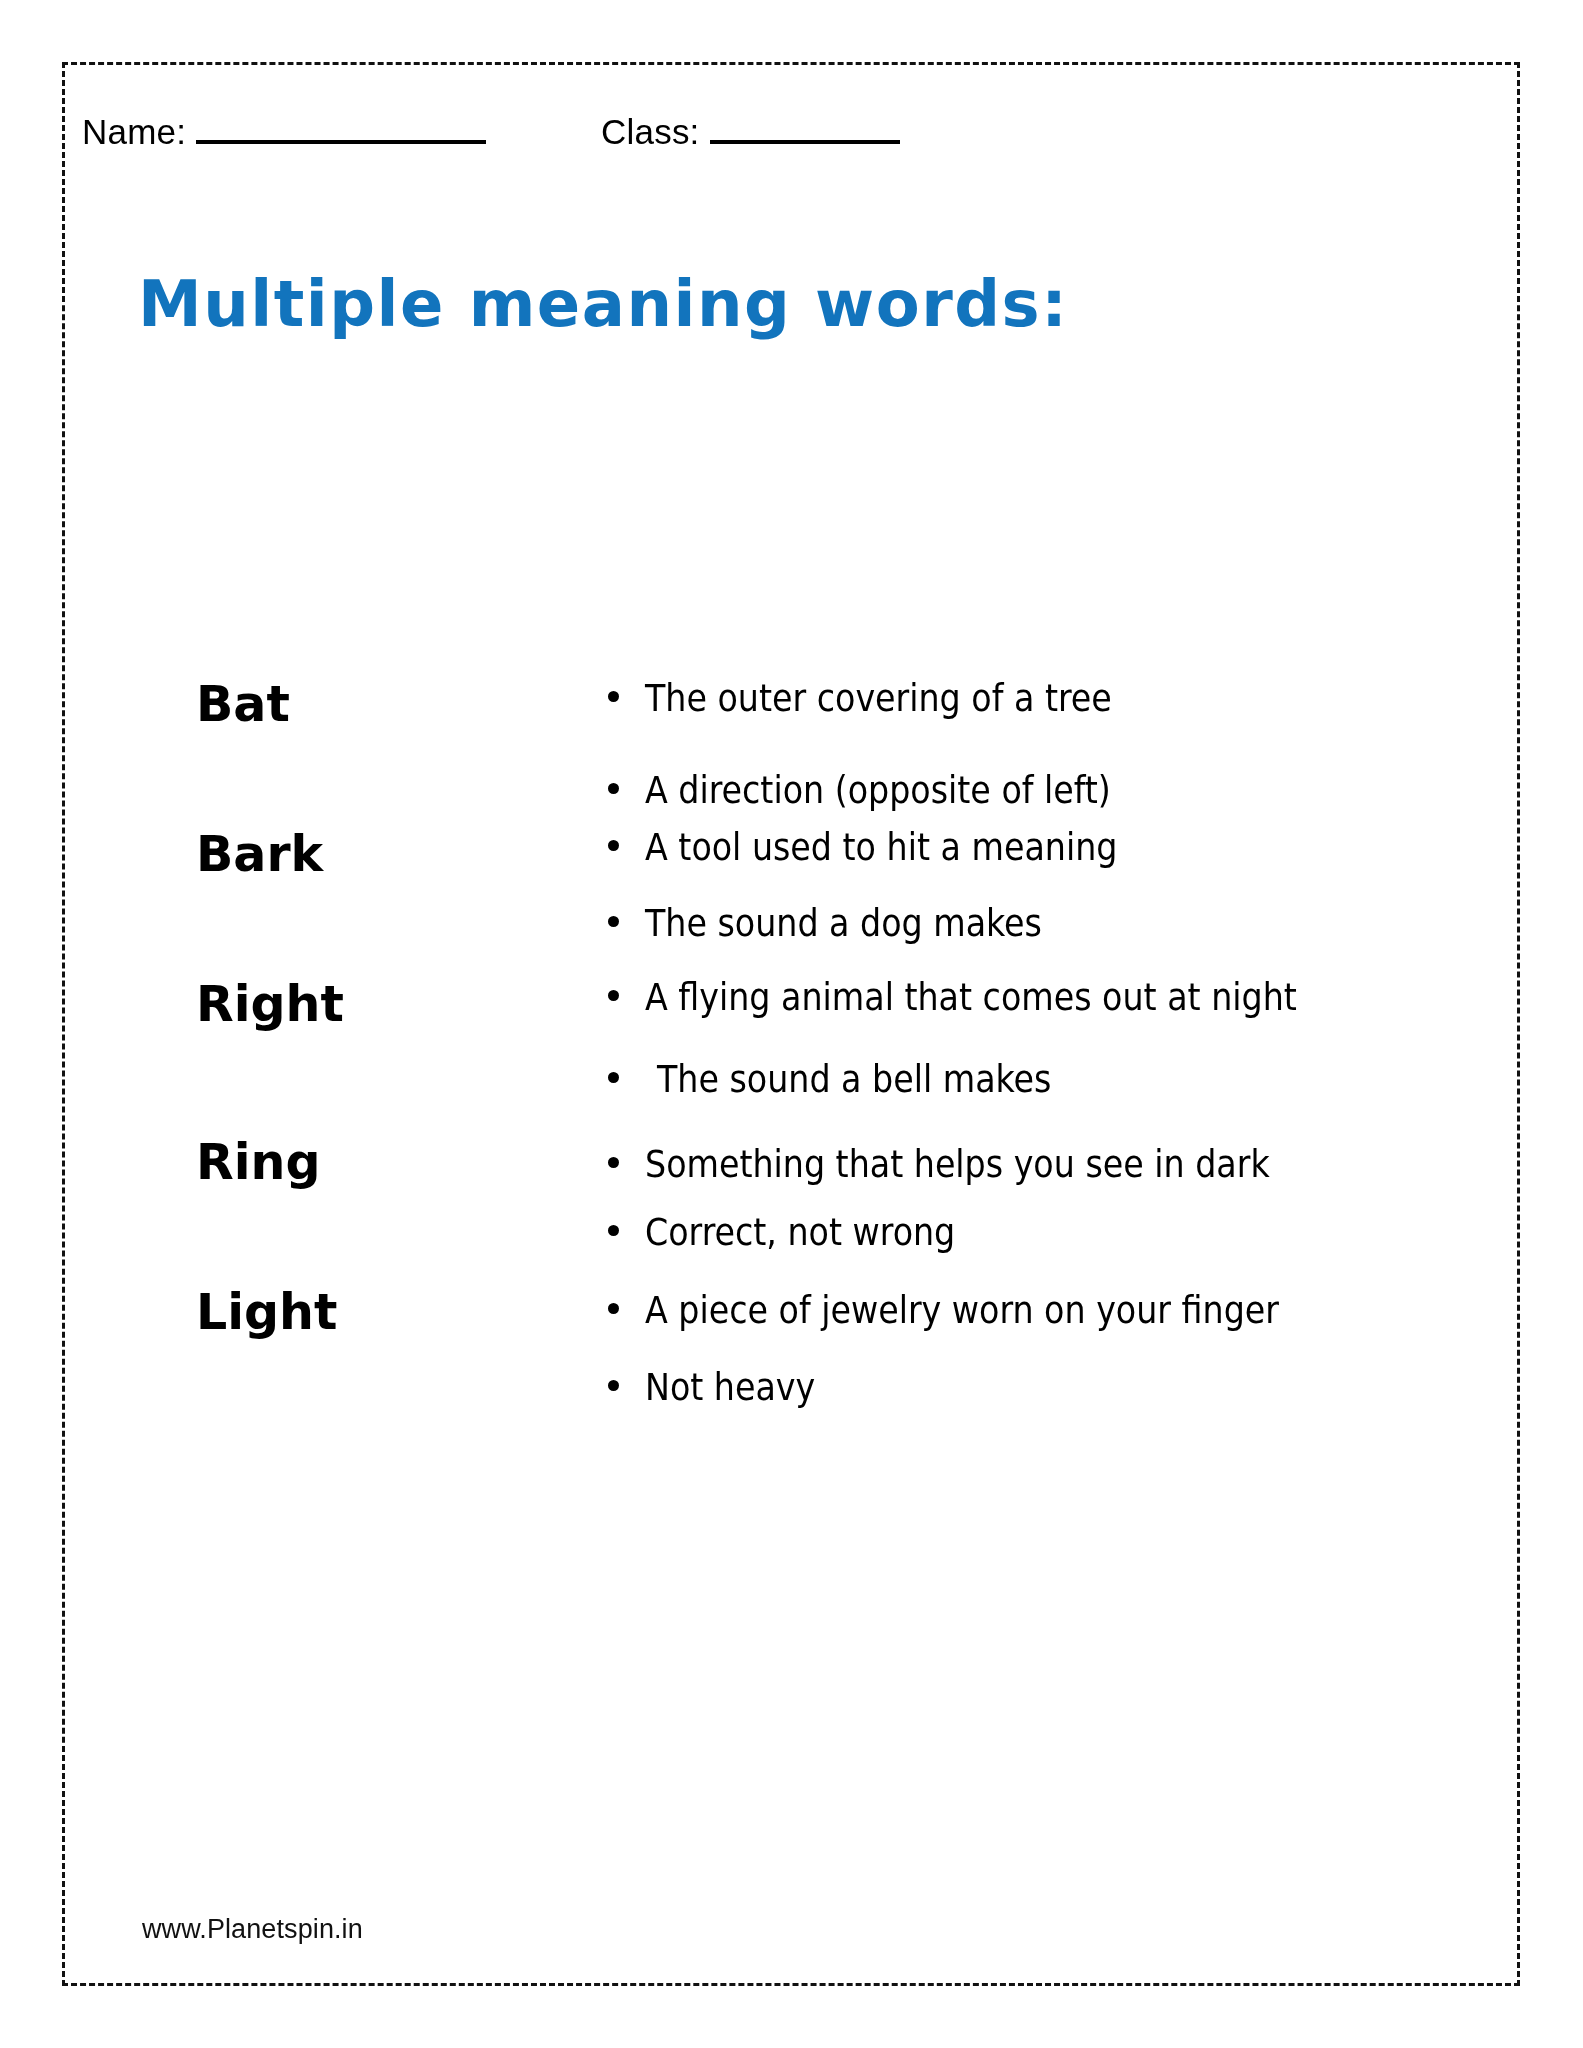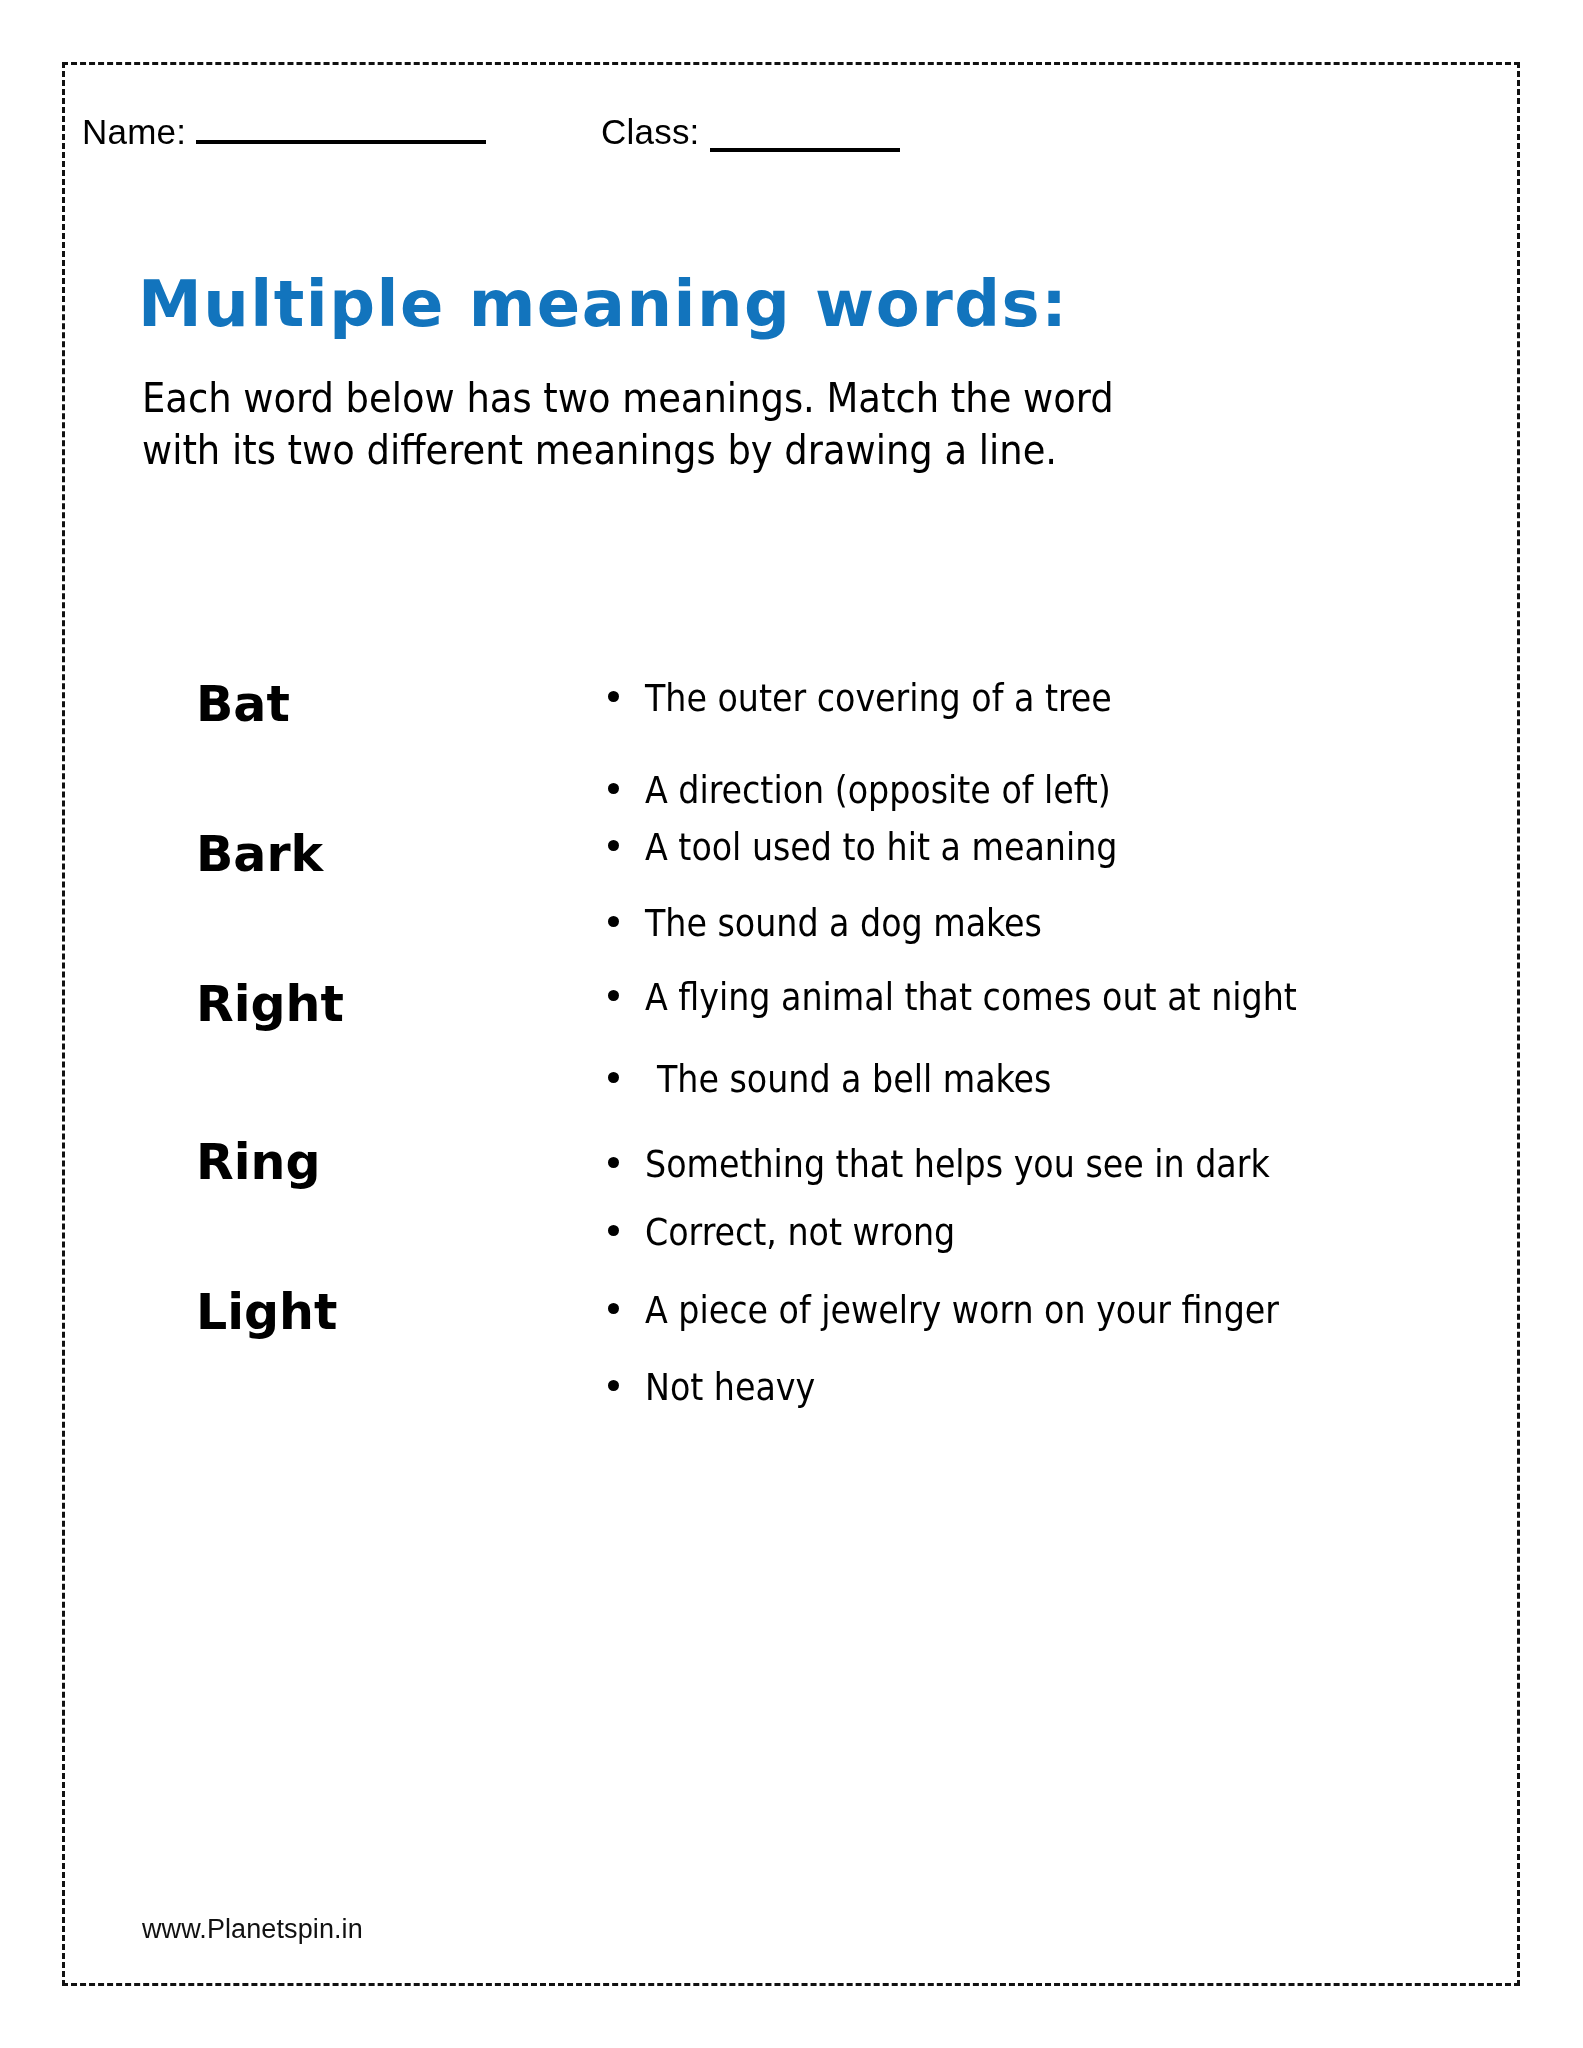--- a/index.html
+++ b/index.html
@@ -54,21 +54,21 @@
     letter-spacing: 0.2px;
   }
   .field-rule {
     display: inline-block;
     margin-left: 10px;
     border-bottom: 4px solid #000000;
     height: 28px;
   }
   .rule-name { width: 290px; }
   .rule-class { width: 190px; }
-  .field-class { margin-left: 115px; align-items: flex-end; }
+  .field-class { margin-left: 115px; }
 
   
   .title {
     position: absolute;
     left: 138px;
     top: 272px;
     font-family: "DejaVu Sans", sans-serif;
     font-weight: bold;
     font-size: 64px;
     letter-spacing: 1.5px;
@@ -170,24 +170,20 @@
       <span class="field-rule rule-name"></span>
     </div>
     <div class="field field-class">
       <span class="field-label">Class:</span>
       <span class="field-rule rule-class"></span>
     </div>
   </div>
 
   <div class="title">Multiple meaning words:</div>
 
-  <div class="instructions">
-    <span class="line">Each word below has two meanings. Match the word</span>
-    <span class="line">with its two different meanings by drawing a line.</span>
-  </div>
 
   <div class="activity">
 
     <div class="word-col">
       <div class="word-item" style="top:0px">Bat</div>
       <div class="word-item" style="top:150px">Bark</div>
       <div class="word-item" style="top:300px">Right</div>
       <div class="word-item" style="top:458px">Ring</div>
       <div class="word-item" style="top:608px">Light</div>
     </div>

